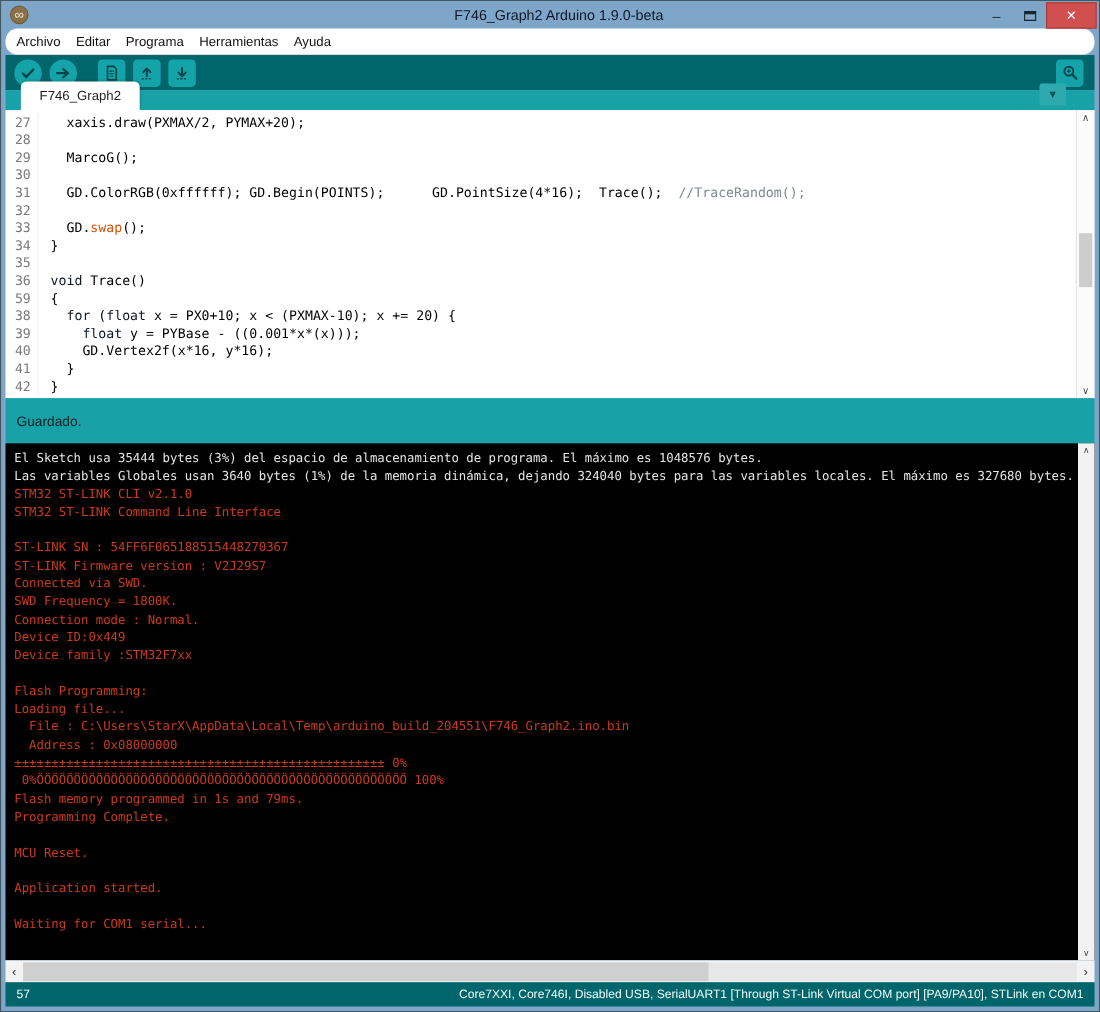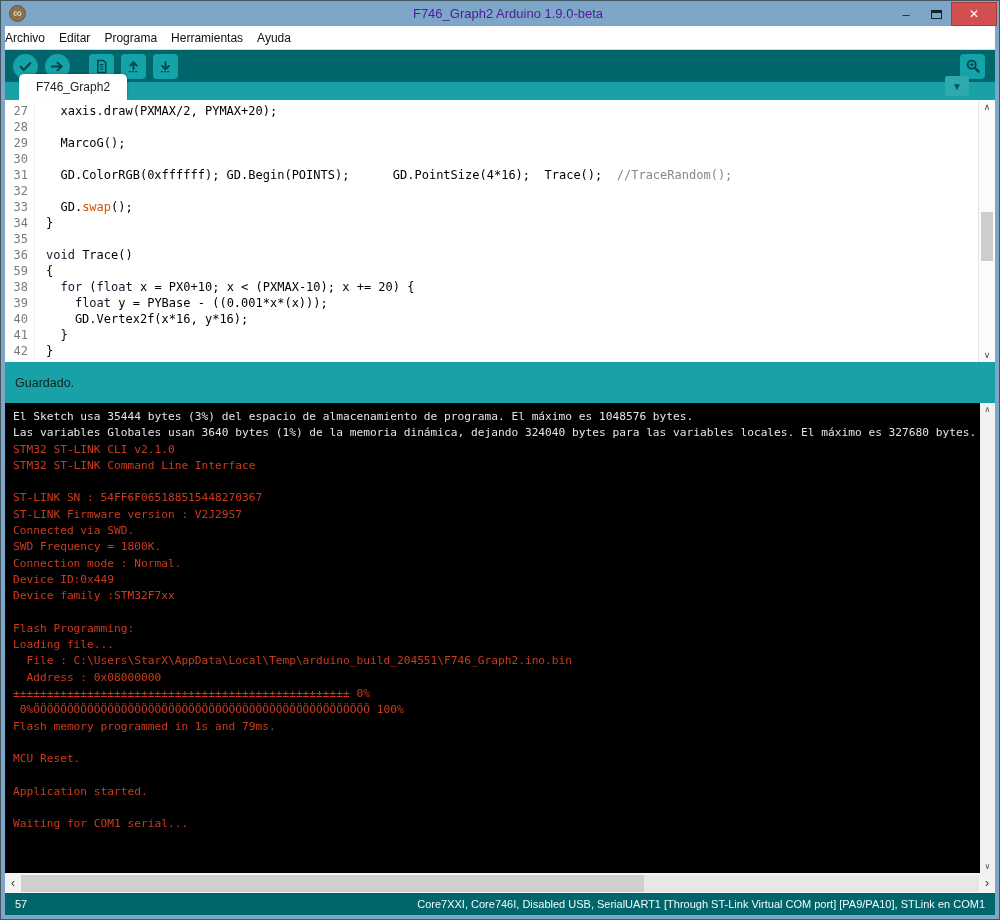--- a/index.html
+++ b/index.html
@@ -11,36 +11,36 @@
     box-shadow: inset 0 0 0 1px #44565f;
   }
 
   
   .titlebar { height:26px; position:relative; display:flex; align-items:center; }
   .app-icon {
     width:17px; height:17px; border-radius:50%; background:#8A7148;
     color:#EDE7DC; font-size:12px; line-height:15px; text-align:center;
     margin-left:9px; border:1px solid #6e5a39;
   }
-  .title { position:absolute; left:16px; right:0; text-align:center; font-size:13px; color:#4c1d95; }
+  .title { position:absolute; left:16px; right:0; text-align:center; font-size:13px; color:#0f172a; }
   .win-controls { position:absolute; right:3px; top:2px; height:24px; display:flex; align-items:center; }
   .ctrl-min { width:30px; text-align:center; color:#16242c; font-size:13px; cursor:default; }
   .ctrl-max { width:30px; display:flex; justify-content:center; }
   .ctrl-max .box { width:11px; height:9px; border:1px solid #16242c; border-top-width:3px; }
   .ctrl-close {
     width:46px; height:24px; background:#D14F4F; color:#fff; font-size:12px;
     display:flex; align-items:center; justify-content:center; border:1px solid #a53c3c;
   }
 
   .frame { margin:0 5px; width:990px; }
 
   
   .menubar {
     height:24px; background:#FFFFFF; display:flex; align-items:center;
-    gap:14px; font-size:12px; color:#111; border-bottom:1px solid #d9d9d9;
+    gap:14px; padding-left:10px; font-size:12px; color:#111; border-bottom:1px solid #d9d9d9;border-radius:11px;
   }
   .menu-item { cursor:default; }
 
   
   .toolbar { height:32px; background:#00666B; display:flex; align-items:center; padding-left:8px; }
   .tbtn {
     width:25px; height:25px; background:#14A3A8; color:#004A4E;
     display:flex; align-items:center; justify-content:center; margin-right:7px;
   }
   .tbtn.round { border-radius:50%; }
@@ -281,20 +281,21 @@
           <div class="c-line c-e">Device ID:0x449</div>
           <div class="c-line c-e">Device family :STM32F7xx</div>
           <div class="c-line c-b">&nbsp;</div>
           <div class="c-line c-e">Flash Programming:</div>
           <div class="c-line c-e">Loading file...</div>
           <div class="c-line c-e">  File : C:\Users\StarX\AppData\Local\Temp\arduino_build_204551\F746_Graph2.ino.bin</div>
           <div class="c-line c-e">  Address : 0x08000000</div>
           <div class="c-line c-e">±±±±±±±±±±±±±±±±±±±±±±±±±±±±±±±±±±±±±±±±±±±±±±±±±± 0%</div>
           <div class="c-line c-e"> 0%ÖÖÖÖÖÖÖÖÖÖÖÖÖÖÖÖÖÖÖÖÖÖÖÖÖÖÖÖÖÖÖÖÖÖÖÖÖÖÖÖÖÖÖÖÖÖÖÖÖÖ 100%</div>
           <div class="c-line c-e">Flash memory programmed in 1s and 79ms.</div>
+          <div class="c-line c-e">Programming Complete.</div>
           <div class="c-line c-b">&nbsp;</div>
           <div class="c-line c-e">MCU Reset.</div>
           <div class="c-line c-b">&nbsp;</div>
           <div class="c-line c-e">Application started.</div>
           <div class="c-line c-b">&nbsp;</div>
           <div class="c-line c-e">Waiting for COM1 serial...</div>
         </div>
       <div class="console-scroll">
         <div class="cs-arrow">∧</div>
         <div class="cs-arrow">∨</div>

